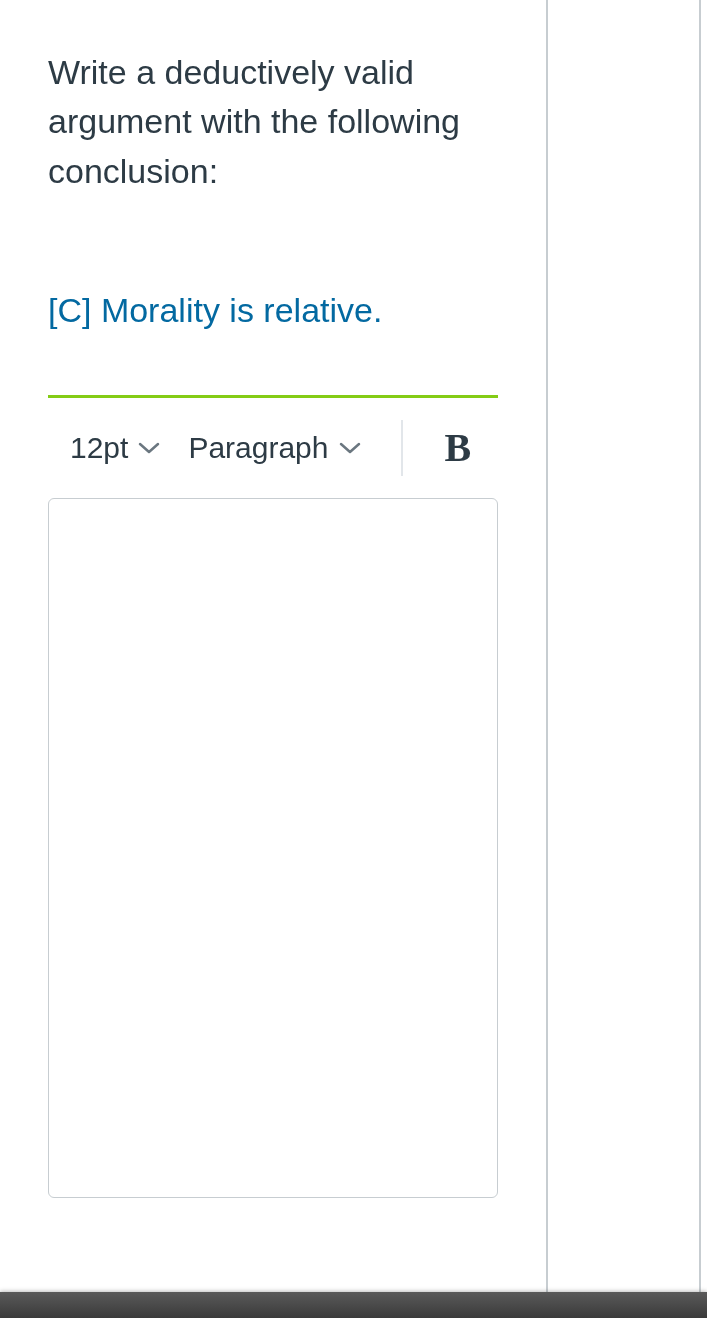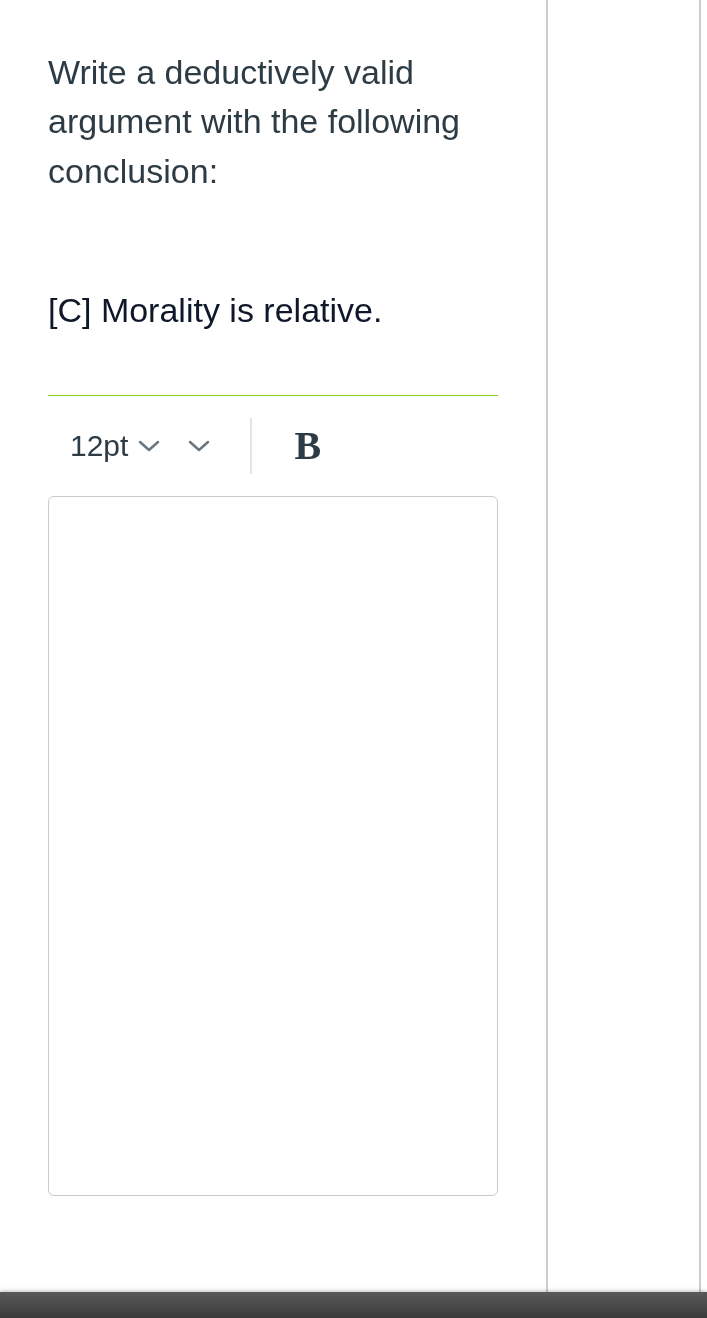--- a/index.html
+++ b/index.html
@@ -31,28 +31,28 @@
   .prompt {
     font-size: 34px;
     line-height: 1.45;
     color: #2d3b45;
     font-weight: 400;
   }
   .spacer { height: 90px; }
   .conclusion {
     font-size: 34px;
     line-height: 1.45;
-    color: #0f172a;
+    color: #0369a1;
     font-weight: 400;
   }
   .editor-wrap {
     margin-top: 60px;
   }
   .toolbar {
-    border-top: 1px solid #84cc16;
+    border-top: 3px solid #84cc16;
     display: flex;
     align-items: center;
     padding: 22px 10px 22px 22px;
     gap: 28px;
   }
   .drop {
     display: inline-flex;
     align-items: center;
     gap: 10px;
     font-size: 30px;
@@ -119,20 +119,21 @@
       <div class="drop">
         <span>12pt</span>
         <span class="chev">
           <svg width="22" height="14" viewBox="0 0 22 14">
             <polyline points="2,3 11,11 20,3" fill="none" stroke="#6b7780" stroke-width="2.5" stroke-linecap="round" stroke-linejoin="round"></polyline>
           </svg>
         </span>
       </div>
 
       <div class="drop">
+        <span>Paragraph</span>
         <span class="chev">
           <svg width="22" height="14" viewBox="0 0 22 14">
             <polyline points="2,3 11,11 20,3" fill="none" stroke="#6b7780" stroke-width="2.5" stroke-linecap="round" stroke-linejoin="round"></polyline>
           </svg>
         </span>
       </div>
 
       <div class="divider"></div>
 
       <div class="bold-btn">B</div>

